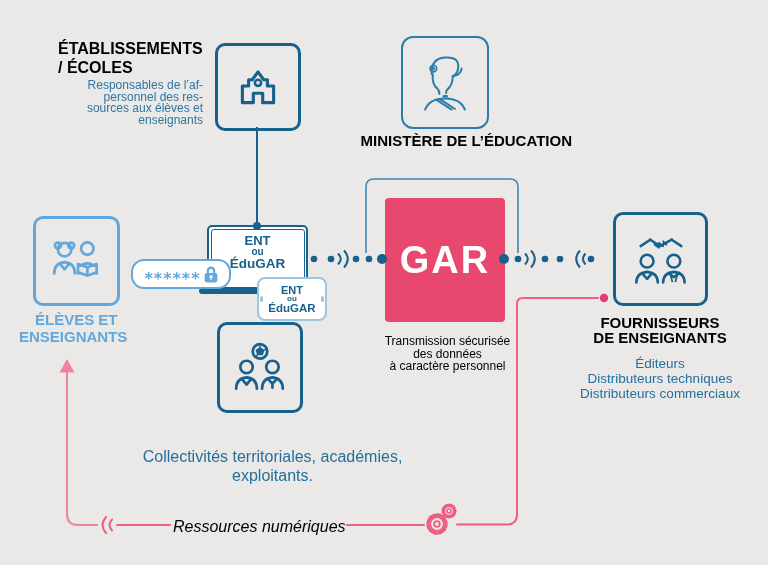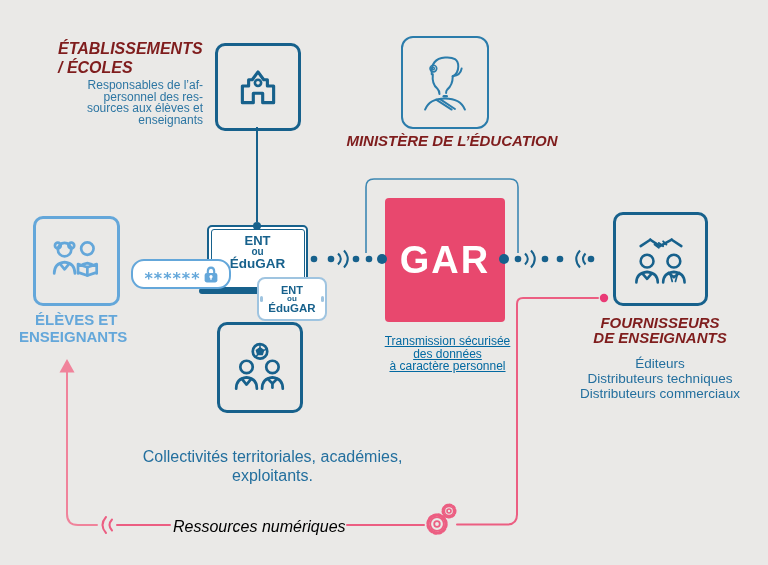--- a/index.html
+++ b/index.html
@@ -7,21 +7,21 @@
     position:relative;width:768px;height:565px;overflow:hidden;
     background:#eae9e7;
     font-family:"Liberation Sans", sans-serif;
   }
   .abs{position:absolute;}
   .nowrap{white-space:nowrap;}
   .ctr{text-align:center;}
   .rt{text-align:right;}
 
   
-  .title-dark{color:#7f1d1d;font-weight:700;font-style:italic;}
+  .title-dark{color:#000000;font-weight:700;}
   .title-light{color:#64a7da;font-weight:700;}
   .body-blue{color:#2d76a3;}
 
   
   .iconbox{border:3px solid #17618c;border-radius:10px;display:flex;align-items:center;justify-content:center;background:transparent;}
   .iconbox.light{border-color:#64a7da;}
   .iconbox.thin{border-width:2px;border-color:#2b7cab;border-radius:12px;}
 
   
   #gar-box{
@@ -64,28 +64,28 @@
     <div>ÉTABLISSEMENTS</div>
     <div>/ ÉCOLES</div>
   </div>
   <div class="abs body-blue rt" style="left:58px;top:80px;width:145px;font-size:12px;line-height:11.5px;">
     <div>Responsables de l’af-</div>
     <div>personnel des res-</div>
     <div>sources aux élèves et</div>
     <div>enseignants</div>
   </div>
 
-  <div class="abs title-dark ctr" style="left:332px;top:133px;width:240px;font-size:15px;line-height:15.5px;">
+  <div class="abs title-dark ctr" style="left:332px;top:133px;width:240px;font-size:15px;line-height:15.5px;text-align:right;">
     <div>MINISTÈRE DE L’ÉDUCATION</div>
   </div>
 
   <div class="abs title-light nowrap" style="left:35px;top:311px;font-size:15px;">ÉLÈVES ET</div>
   <div class="abs title-light nowrap" style="left:19px;top:328px;font-size:15px;">ENSEIGNANTS</div>
 
-  <div class="abs ctr" style="left:375px;top:335px;width:145px;font-size:12px;line-height:12.5px;color:#0369a1;text-decoration:underline;">
+  <div class="abs ctr" style="left:375px;top:335px;width:145px;font-size:12px;line-height:12.5px;color:#000000;">
     <div>Transmission sécurisée</div>
     <div>des données</div>
     <div>à caractère personnel</div>
   </div>
 
   <div class="abs body-blue ctr" style="left:70px;top:447px;width:405px;font-size:16px;line-height:19px;color:#236f9e;">
     <div>Collectivités territoriales, académies,</div>
     <div>exploitants.</div>
   </div>
 

